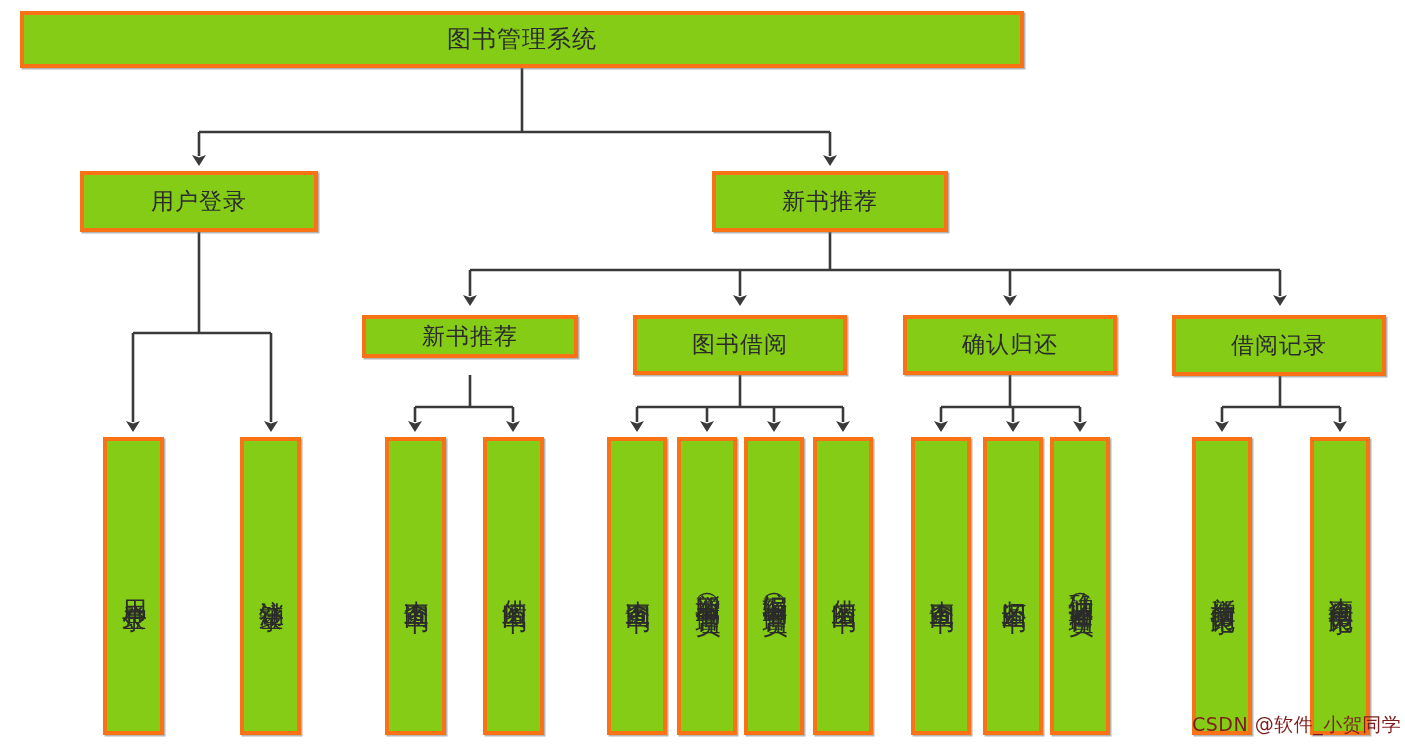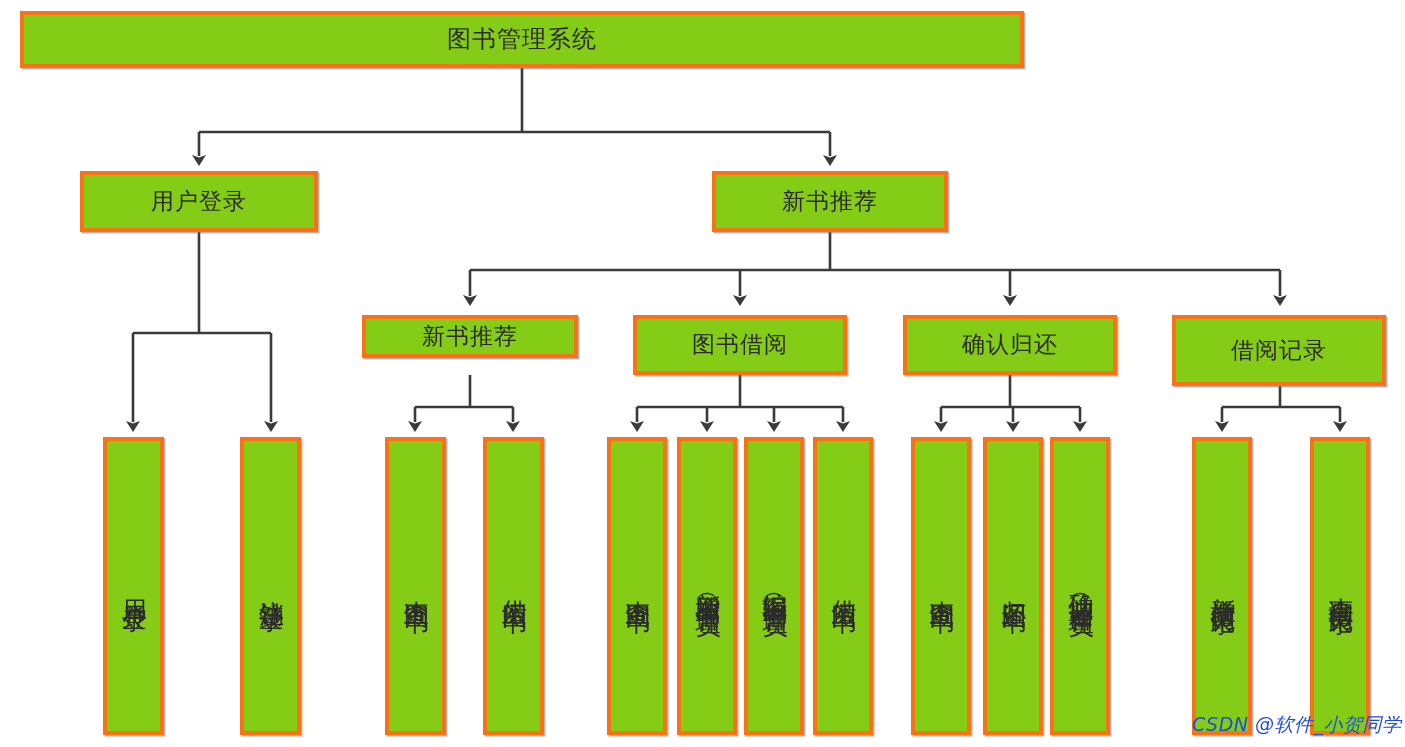--- a/index.html
+++ b/index.html
@@ -59,25 +59,24 @@
     writing-mode: vertical-rl;
     text-orientation: upright;
     font-size: 25px;
     line-height: 1.15;
     letter-spacing: 3px;
     white-space: nowrap;
   }
   .watermark {
     position: absolute;
     font-size: 19px;
-    color: #1d4ed8;
+    color: #7f1d1d;
     white-space: nowrap;
     letter-spacing: 0.5px;
     font-family: "DejaVu Sans", "Liberation Sans", sans-serif;
-    font-style: italic;
   }
 </style>
 </head>
 <body>
 
 <div id="stage">
 
   <svg id="wires" viewBox="0 0 1405 747" xmlns="http://www.w3.org/2000/svg">
     <defs>
       <marker id="ah" markerWidth="12" markerHeight="14" refX="1" refY="7" orient="auto" markerUnits="userSpaceOnUse">
@@ -141,21 +140,21 @@
 
   <div class="node horiz" style="left:362px; top:315px; width:216px; height:43px;">
     <span class="label">新书推荐</span>
   </div>
   <div class="node horiz" style="left:633px; top:315px; width:214px; height:60px;">
     <span class="label">图书借阅</span>
   </div>
   <div class="node horiz" style="left:903px; top:315px; width:214px; height:60px;">
     <span class="label">确认归还</span>
   </div>
-  <div class="node horiz" style="left:1172px; top:315px; width:214px; height:71px;">
+  <div class="node horiz" style="left:1172px; top:315px; width:214px; height:61px;">
     <span class="label">借阅记录</span>
   </div>
 
   <div class="node vert" style="left:103px; top:437px; width:61px; height:298px;">
     <span class="label">用户登录</span>
   </div>
   <div class="node vert" style="left:240px; top:437px; width:61px; height:298px;">
     <span class="label">注销登录</span>
   </div>
 

